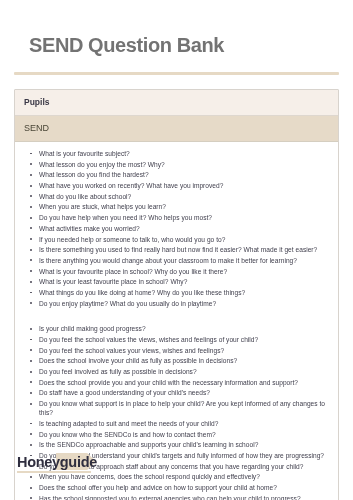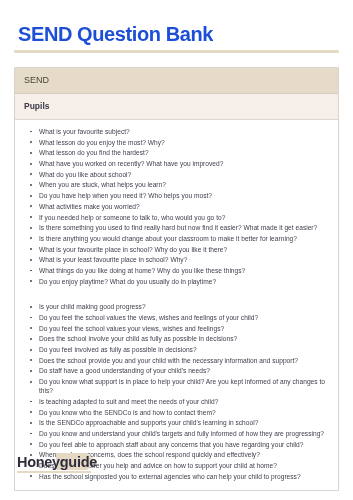--- a/index.html
+++ b/index.html
@@ -25,22 +25,22 @@
 
   
   .title-wrap {
     padding: 18px 14px 0 14px;
   }
   .doc-title {
     font-size: 20px;
     line-height: 24px;
     font-weight: 700;
     letter-spacing: -0.4px;
-    color: #1d4ed8;
-    margin: 4px;
+    color: #737373;
+    margin: 15px;
     font-family: "Liberation Sans", sans-serif;
   }
   .title-rule {
     margin-top: 4px;
     height: 3px;
     width: 325px;
     background: #e6d9c4;
     border-radius: 1px;
   }
 
@@ -147,23 +147,23 @@
 <body>
 
 <div class="page">
 
   <div class="title-wrap">
     <h1 class="doc-title">SEND Question Bank</h1>
     <div class="title-rule"></div>
   </div>
 
   <div class="qtable">
+    <div class="band band-group first">Pupils</div>
+
     <div class="band band-send">SEND</div>
-
-    <div class="band band-group first">Pupils</div>
     <ul class="qlist">
         <li>What is your favourite subject?</li>
         <li>What lesson do you enjoy the most? Why?</li>
         <li>What lesson do you find the hardest?</li>
         <li>What have you worked on recently? What have you improved?</li>
         <li>What do you like about school?</li>
         <li>When you are stuck, what helps you learn?</li>
         <li>Do you have help when you need it? Who helps you most?</li>
         <li>What activities make you worried?</li>
         <li>If you needed help or someone to talk to, who would you go to?</li>

